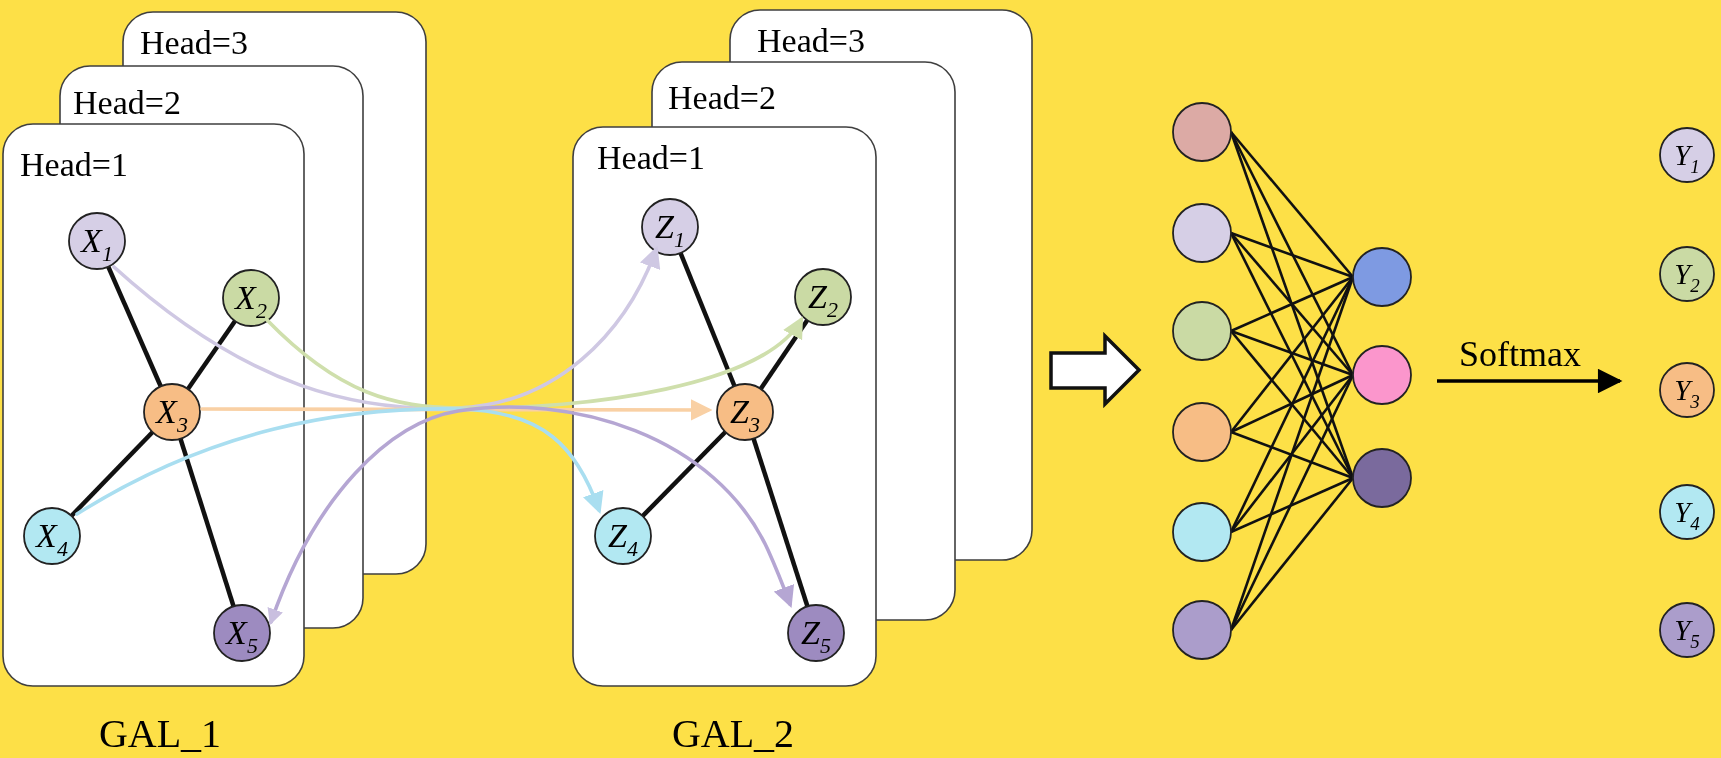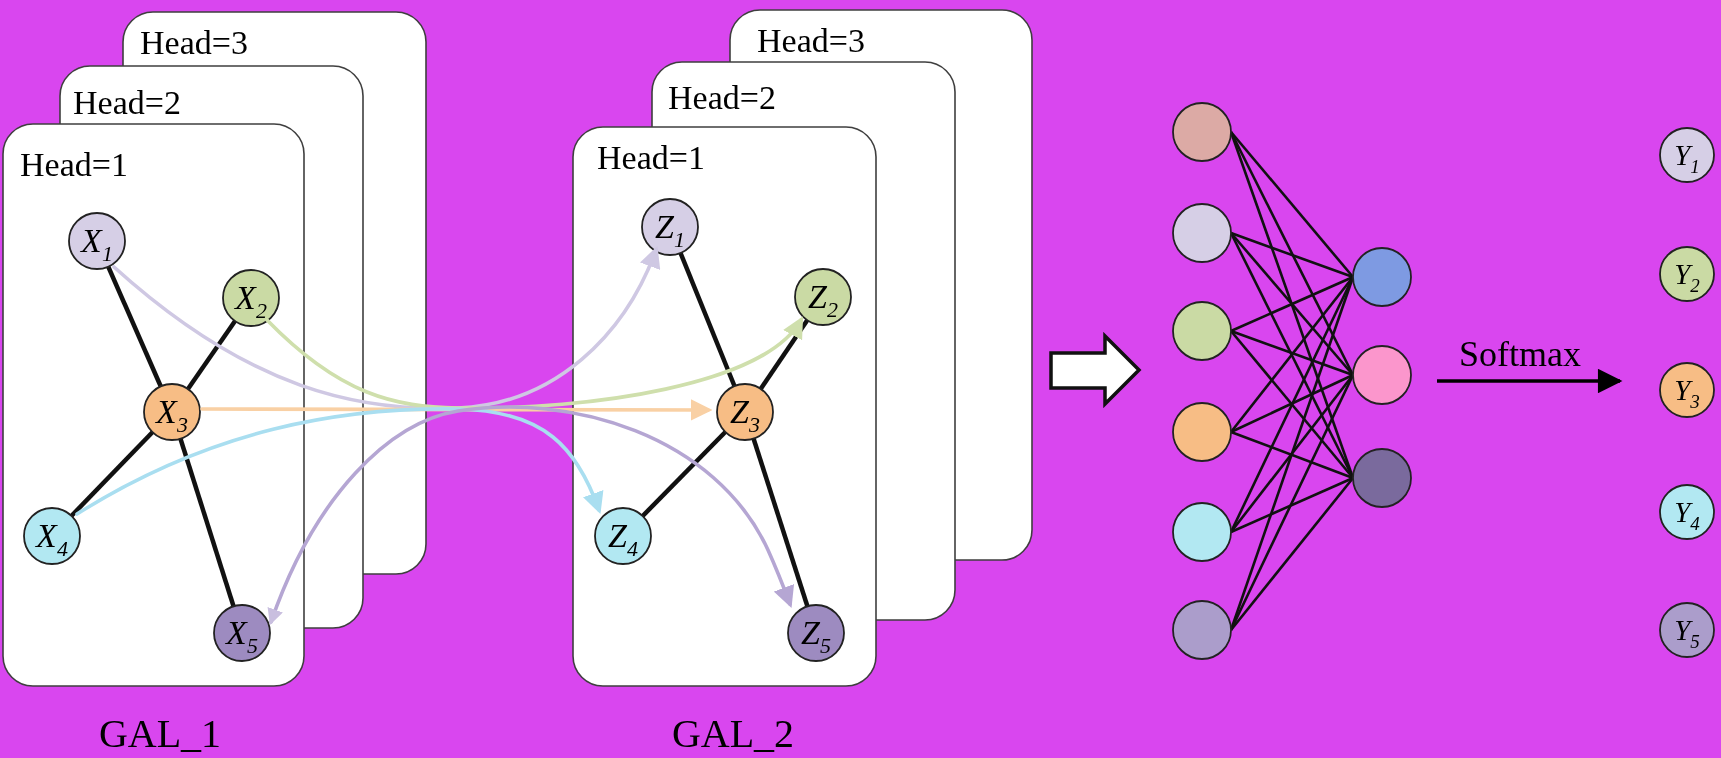--- a/index.html
+++ b/index.html
@@ -1,16 +1,16 @@
 <!DOCTYPE html>
 <html><head>
 <meta charset="utf-8">
 <style>
   html,body{margin:0;padding:0;background:#ffffff;}
-  .stage{position:relative;width:1721px;height:758px;background:#d946ef;overflow:hidden;
+  .stage{position:relative;width:1721px;height:758px;background:#fde047;overflow:hidden;
          font-family:"Liberation Serif","DejaVu Serif",serif;}
   svg{display:block;}
   text{font-family:"Liberation Serif","DejaVu Serif",serif;fill:#000;}
   .head-label{font-size:34px;}
   .gal-label{font-size:40px;}
   .softmax-label{font-size:36px;}
   .node-label{font-size:34px;font-style:italic;}
   .node-sub{font-size:22px;font-style:italic;}
   .y-label{font-size:29px;font-style:italic;}
   .y-sub{font-size:19px;font-style:italic;}

